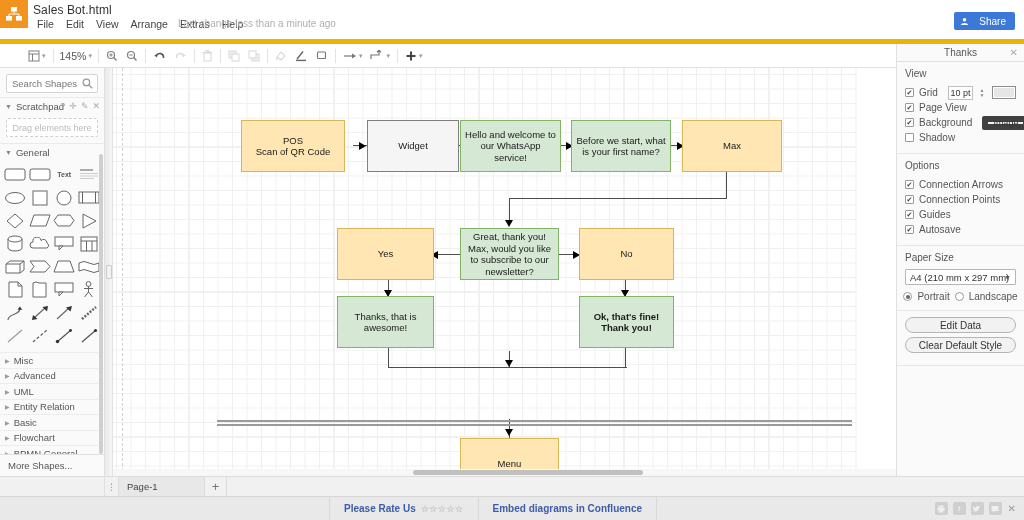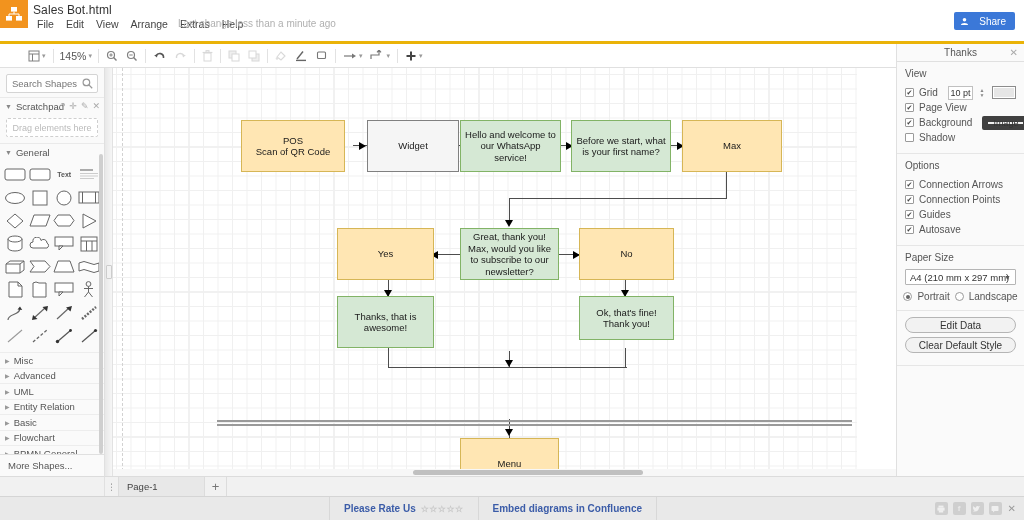--- a/index.html
+++ b/index.html
@@ -11,21 +11,21 @@
     font-size: 11px;
     color: #333;
     background: #ffffff;
   }
 
   #app { position: relative; width: 1024px; height: 520px; }
 
   
   .header {
     position: absolute; left: 0; top: 0; width: 1024px; height: 44px;
-    background: #ffffff; border-bottom: 3px solid #eab308;
+    background: #ffffff; border-bottom: 5px solid #eab308;
   }
   .logo-box {
     position: absolute; left: 0; top: 0; width: 28px; height: 28px;
     background: #f2931e; display: flex; align-items: center; justify-content: center;
   }
   .logo-box svg { display: block; }
   .doc-title {
     position: absolute; left: 33px; top: 3px;
     font-size: 12px; color: #333; font-weight: normal;
     letter-spacing: .1px;
@@ -803,21 +803,21 @@
     <div class="node yellow" style="left:232px; top:160px; width:97px; height:52px;">
       <span>Yes</span>
     </div>
     <div class="node yellow" style="left:474px; top:160px; width:95px; height:52px;">
       <span>No</span>
     </div>
 
     <div class="node green" style="left:232px; top:228px; width:97px; height:52px;">
       <span>Thanks, that is awesome!</span>
     </div>
-    <div class="node green" style="left:474px; top:228px; width:95px; height:44px;">
+    <div class="node green" style="left:474px; top:228px; width:95px; height:52px;font-weight:bold;">
       <span>Ok, that's fine! Thank you!</span>
     </div>
 
     <div class="node yellow" style="left:355px; top:370px; width:99px; height:52px;">
       <span>Menu</span>
     </div>
 
     <div class="hscroll-track">
       <div class="hscroll-thumb"></div>
     </div>

